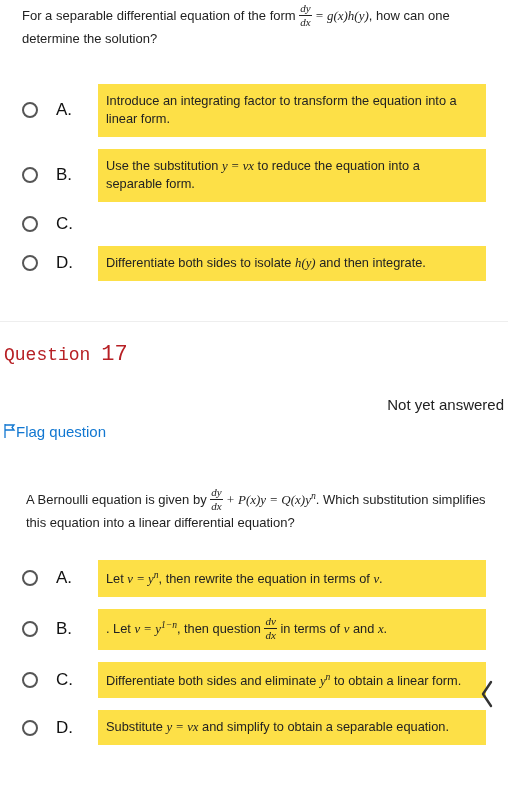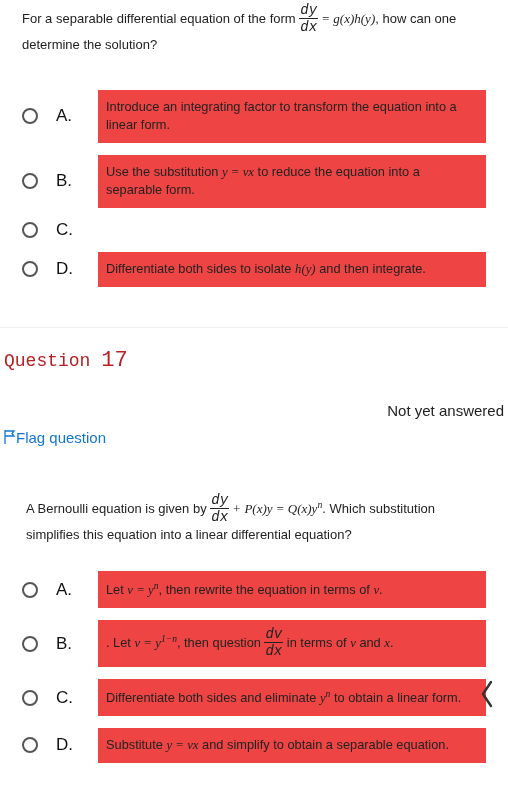--- a/index.html
+++ b/index.html
@@ -43,21 +43,21 @@
     background: #fff;
   }
   .opt-letter {
     font-size: 17px;
     width: 24px;
     flex: 0 0 24px;
     color: #111;
   }
   .opt-text {
     flex: 1;
-    background: #ef4444;
+    background: #fde047;
     padding: 8px 8px;
     font-size: 12.8px;
     line-height: 1.45;
   }
   .q-header {
     padding: 20px 4px 12px 4px;
   }
   .q-header .qnum {
     font-size: 18px;
     color: #b72025;
@@ -101,23 +101,23 @@
     display: flex;
     align-items: center;
     justify-content: center;
   }
   .side-chevron svg { display:block; }
   .math { font-style: italic; font-family: "Times New Roman", serif; }
   .frac {
     display: inline-block;
     vertical-align: middle;
     text-align: left;
-    font-family: Liberation Mono, monospace;
+    font-family: Liberation Serif, serif;
     font-style: italic;
-    font-size: 14px;
+    font-size: 11px;
     line-height: 1;
     position: relative;
     top: -1px;
   }
   .frac .num { display:block; border-bottom:1px solid #222; padding:0 1px 1px 1px;}
   .frac .den { display:block; padding:1px 1px 0 1px;}
   sup.mini { font-size: 0.75em; vertical-align: super; font-style: italic;}
 </style>
 </head>
 <body>

